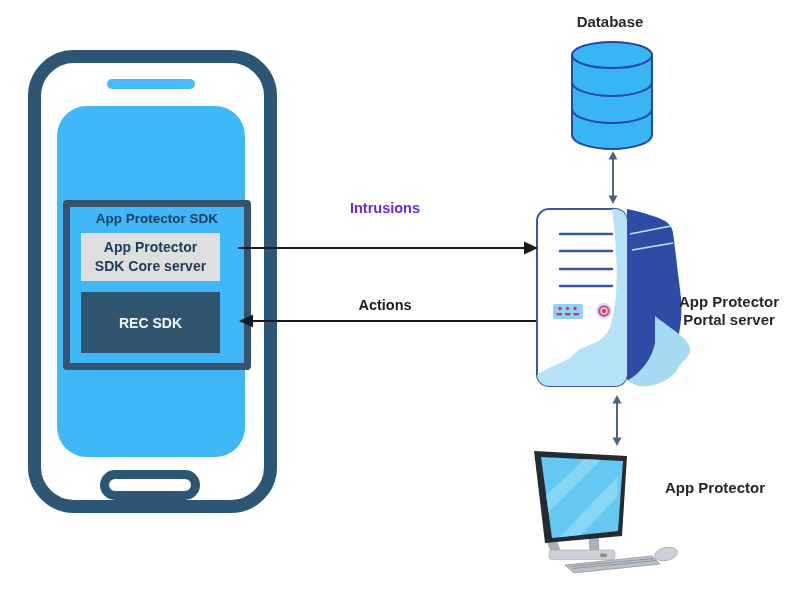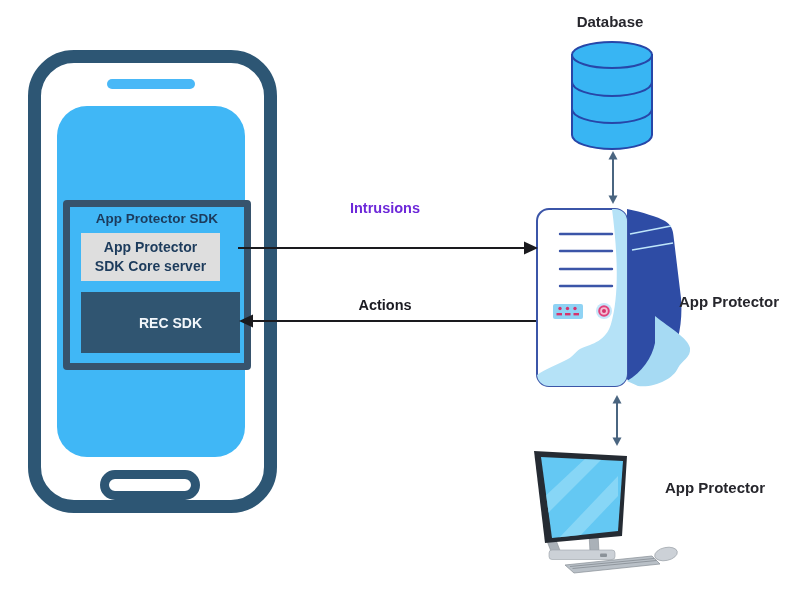--- a/index.html
+++ b/index.html
@@ -49,21 +49,21 @@
   }
   .core-box {
     position:absolute; left:11px; top:26px; width:139px; height:48px; background:#dedede;
     display:flex; align-items:center; justify-content:center; text-align:center;
     font-size:14px; line-height:19px; font-weight:700; color:#1c3b5c;
   }
   .core-box span { display:block; }
   .rec-box {
     position:absolute; left:11px; top:85px; width:139px; height:61px; background:#305571;
     display:flex; align-items:center; justify-content:center;
-    font-size:14px; font-weight:700; color:#f3f7fb;padding-left:20px;
+    font-size:14px; font-weight:700; color:#f3f7fb;
   }
 
   
   .db-svg      { left:570px; top:40px; }
   .server-svg  { left:530px; top:198px; }
   .monitor-svg { left:512px; top:438px; }
   .overlay     { left:0; top:0; pointer-events:none; }
 </style>
 </head>
 <body>
@@ -166,18 +166,19 @@
       <polygon points="617,395 612.5,403.5 621.5,403.5" fill="#4a6580"></polygon>
       <polygon points="617,446 612.5,437.5 621.5,437.5" fill="#4a6580"></polygon>
     </g>
   </svg>
 
   <div class="lbl lbl-intrusions">Intrusions</div>
   <div class="lbl lbl-actions">Actions</div>
   <div class="lbl lbl-database">Database</div>
   <div class="lbl lbl-server">
     <span>App Protector</span>
+    <span>Portal server</span>
   </div>
   <div class="lbl lbl-admin">
     <span>App Protector</span>
   </div>
 
 </div>
 
 </body></html>

